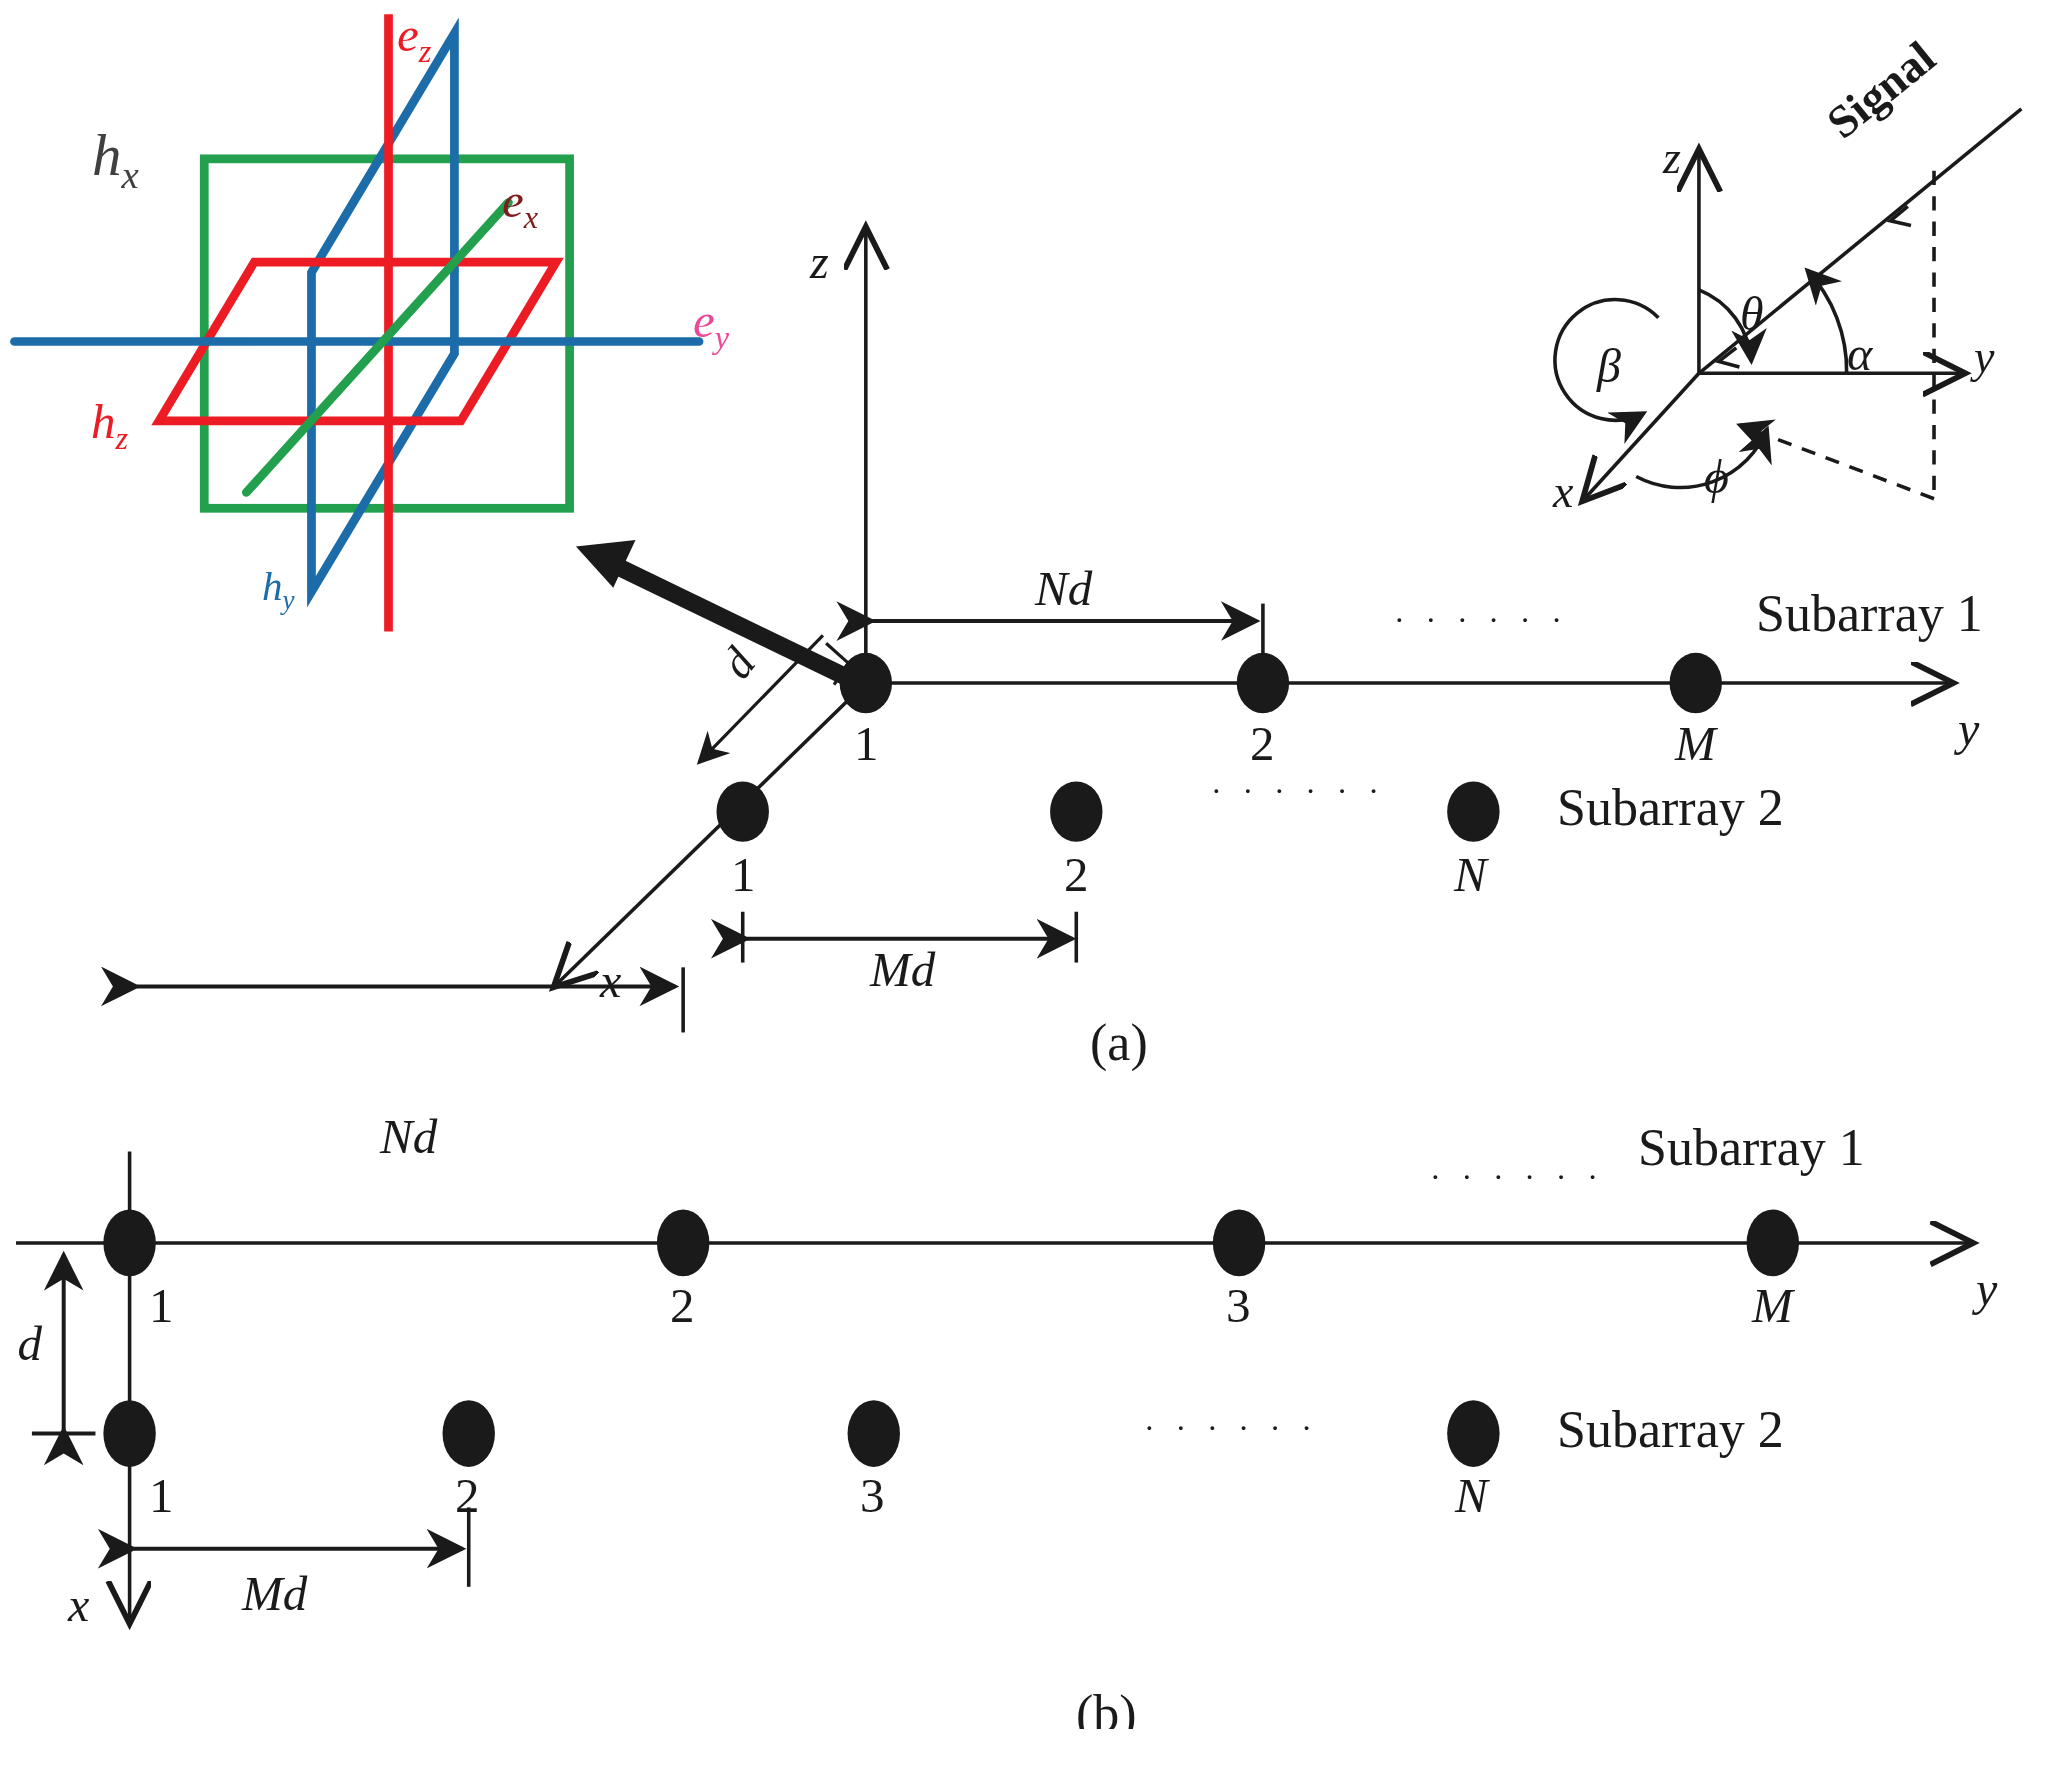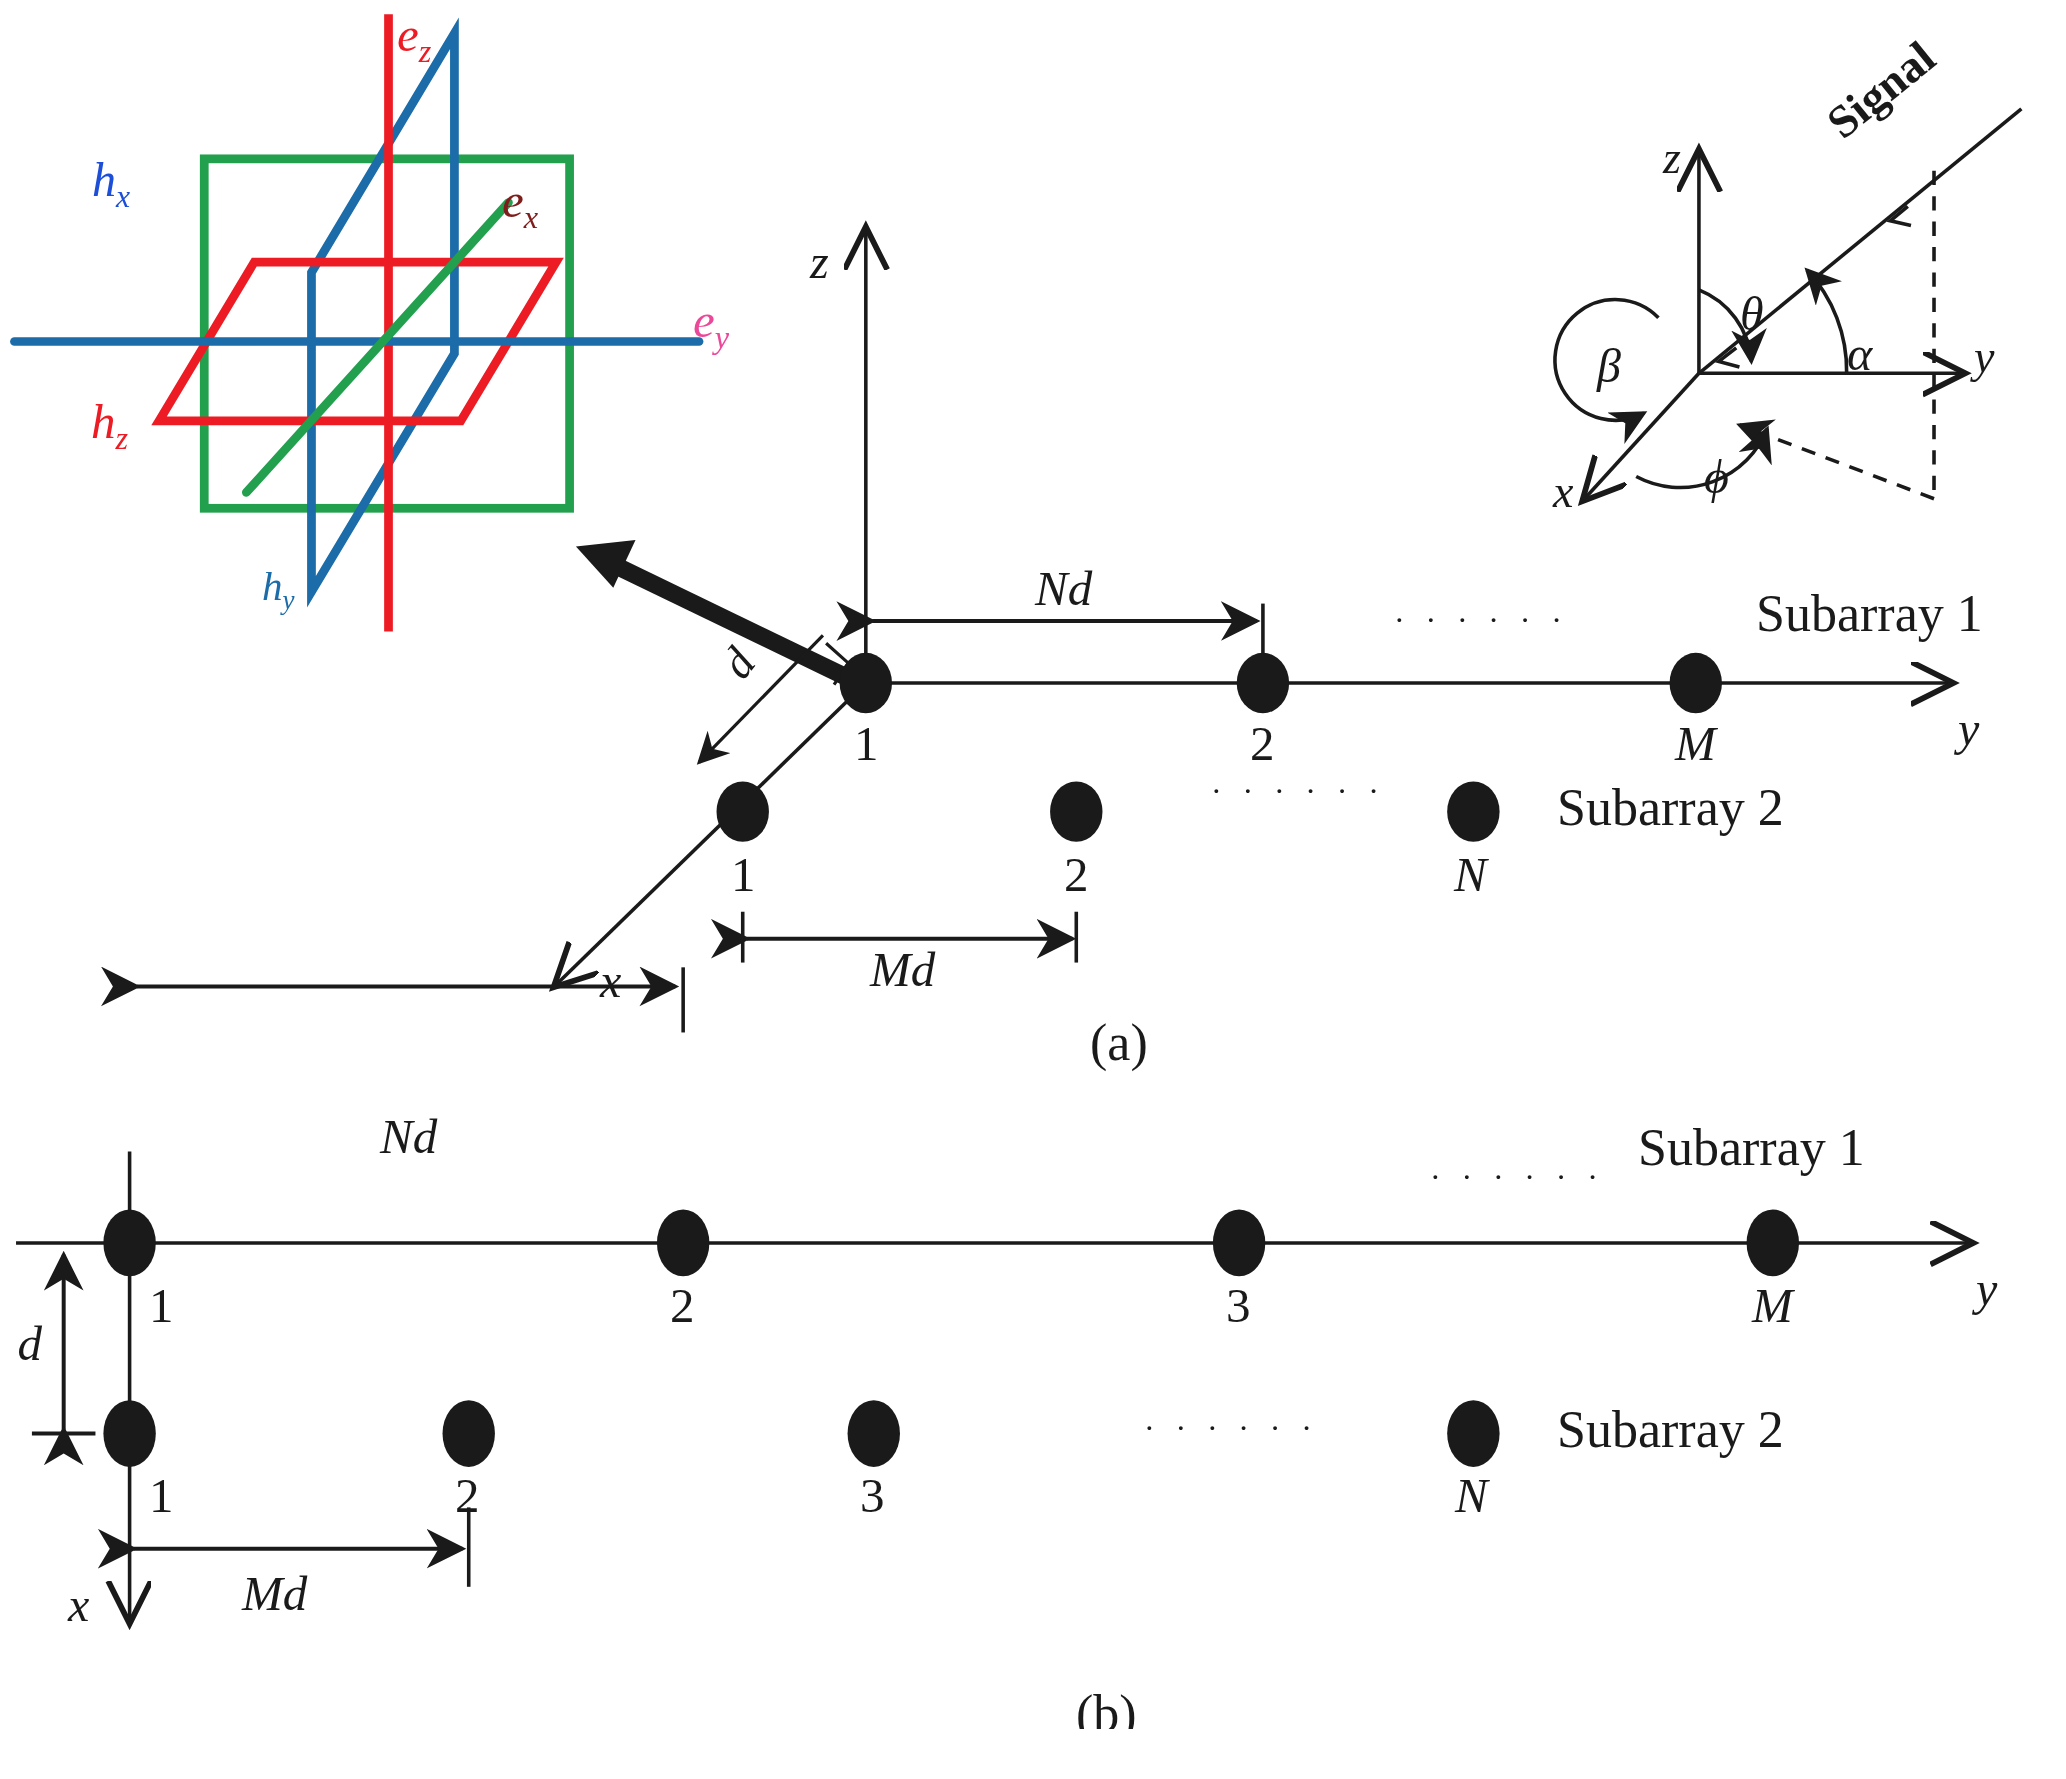--- a/index.html
+++ b/index.html
@@ -162,21 +162,21 @@
       <ellipse cx="163" cy="1805" rx="33" ry="42" fill="#1a1a1a" stroke="none"></ellipse>
       <ellipse cx="590" cy="1805" rx="33" ry="42" fill="#1a1a1a" stroke="none"></ellipse>
       <ellipse cx="1100" cy="1805" rx="33" ry="42" fill="#1a1a1a" stroke="none"></ellipse>
       <ellipse cx="1855" cy="1805" rx="33" ry="42" fill="#1a1a1a" stroke="none"></ellipse>
     </g>
   </svg>
 
   <div class="lbl italic" style="left:397px; top:9.5px; font-size:49px; color:#ED1C24;">
     <span>e</span><span class="sub">z</span>
   </div>
-  <div class="lbl italic" style="left:92px; top:156px; font-size:48px; color:#1d4ed8;">
+  <div class="lbl italic" style="left:92px; top:126px; font-size:59px; color:#404040;">
     <span>h</span><span class="sub">x</span>
   </div>
   <div class="lbl italic" style="left:502px; top:176px; font-size:49px; color:#7f1d1d;">
     <span>e</span><span class="sub">x</span>
   </div>
   <div class="lbl italic" style="left:693px; top:296px; font-size:49px; color:#ec4899;">
     <span>e</span><span class="sub">y</span>
   </div>
   <div class="lbl italic" style="left:91px; top:397px; font-size:49px; color:#ED1C24;text-align:right;">
     <span>h</span><span class="sub">z</span>

